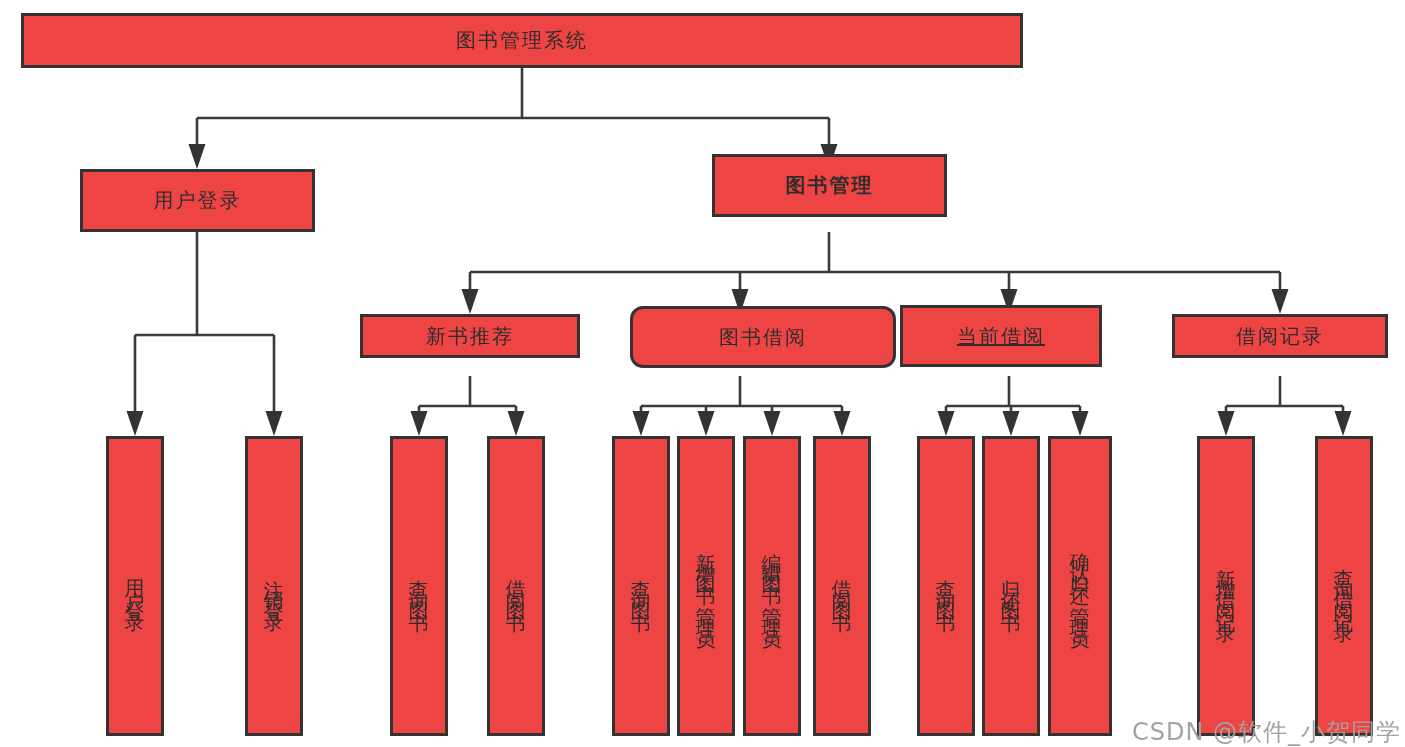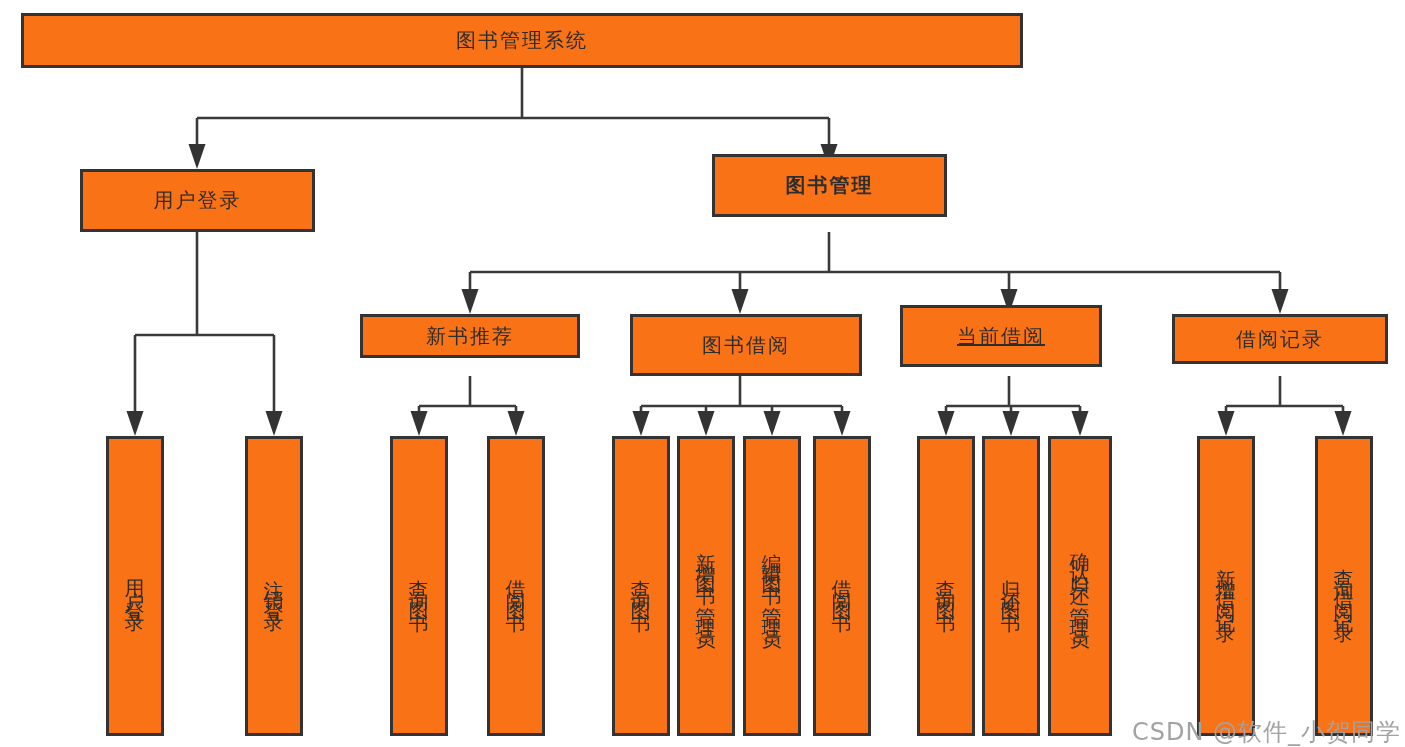--- a/index.html
+++ b/index.html
@@ -12,21 +12,21 @@
     overflow: hidden;
   }
   svg.connectors {
     position: absolute;
     left: 0; top: 0;
     width: 1405px; height: 747px;
   }
   .node {
     position: absolute;
     box-sizing: border-box;
-    background: #f97316;
+    background: #ef4444;
     border: 3px solid #333333;
     display: flex;
     align-items: center;
     justify-content: center;
     color: #2d2d2d;
   }
   .node span {
     font-size: 20px;
     letter-spacing: 2px;
     white-space: nowrap;
@@ -100,27 +100,27 @@
   <div class="node" style="left:80px; top:169px; width:235px; height:63px;">
     <span>用户登录</span>
   </div>
   <div class="node" style="left:712px; top:154px; width:235px; height:63px;font-weight:bold;">
     <span>图书管理</span>
   </div>
 
   <div class="node" style="left:360px; top:314px; width:220px; height:44px;">
     <span>新书推荐</span>
   </div>
-  <div class="node" style="left:630px; top:314px; width:232px; height:62px;">
+  <div class="node" style="left:630px; top:306px; width:266px; height:62px;border-radius:13px;">
     <span>图书借阅</span>
   </div>
   <div class="node" style="left:900px; top:305px; width:202px; height:62px;text-decoration:underline;">
     <span>当前借阅</span>
   </div>
-  <div class="node" style="left:1172px; top:314px; width:216px; height:50px;">
+  <div class="node" style="left:1172px; top:314px; width:216px; height:44px;">
     <span>借阅记录</span>
   </div>
 
   <div class="node leaf" style="left:106px; top:436px; width:58px; height:300px;">
     <span>用户登录</span>
   </div>
   <div class="node leaf" style="left:245px; top:436px; width:58px; height:300px;">
     <span>注销登录</span>
   </div>
 

